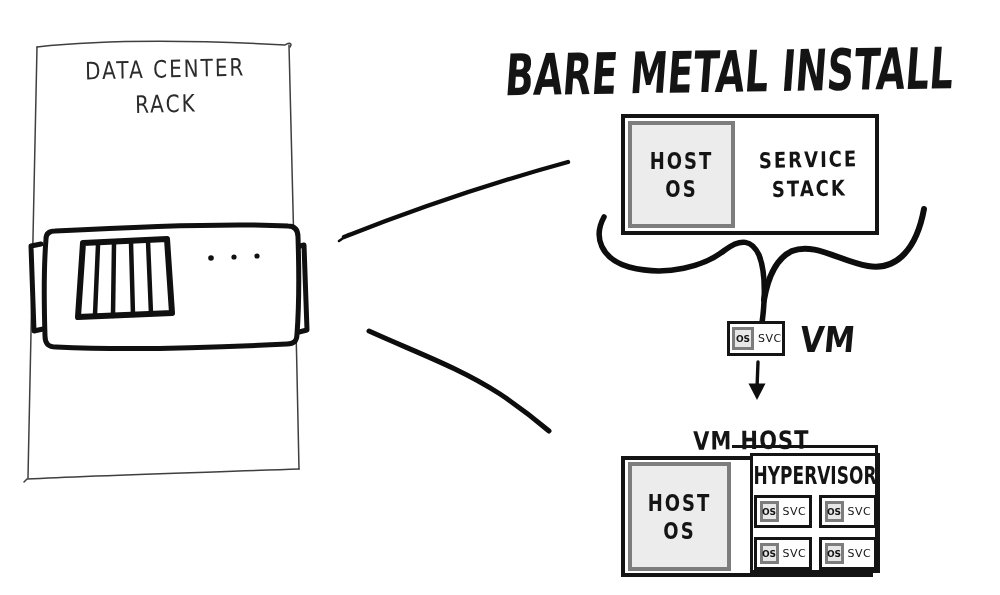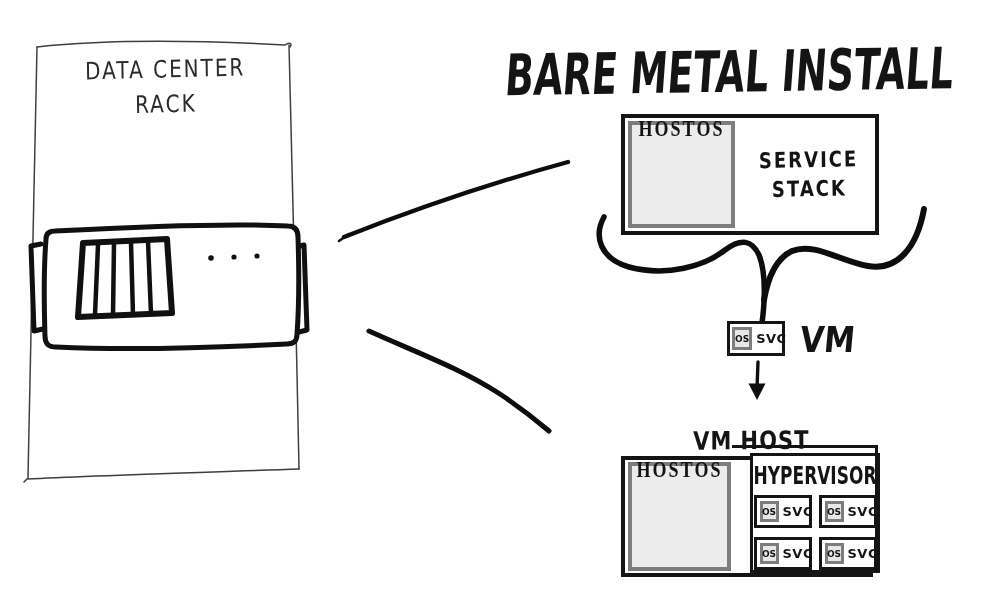--- a/index.html
+++ b/index.html
@@ -14,39 +14,39 @@
     transform:scale(0.85,1.3) skewX(-7deg) rotate(-0.6deg);transform-origin:left top;
   }
   .rack-label{
     width:220px;text-align:center;font-size:20px;font-weight:400;color:#2b2b2b;
     letter-spacing:2px;line-height:1.45;
     transform:scaleY(1.2) rotate(-1.2deg);transform-origin:left top;white-space:nowrap;
   }
   .big-box{border:4px solid #141414;background:#fff;box-sizing:border-box;z-index:2;}
   .os-box{
     border:4px solid #7d7d7d;background:#ececec;box-sizing:border-box;
-    display:flex;flex-direction:row;justify-content:center;font-family:Liberation Serif, serif;
+    display:flex;flex-direction:column;align-items:center;justify-content:center;
   }
   .os-box .ln{font-size:18px;font-weight:800;letter-spacing:2px;line-height:1.55;
     transform:scaleY(1.25);}
   .svc-stack{
     display:flex;flex-direction:column;align-items:center;justify-content:center;
   }
   .svc-stack .ln{font-size:18px;font-weight:800;letter-spacing:2px;line-height:1.6;
     transform:scaleY(1.2) rotate(-1deg);}
   .vm-chip{
     border:3px solid #141414;background:#fff;box-sizing:border-box;
     display:flex;align-items:center;z-index:2;
   }
   .vm-chip .os-mini{
     border:3px solid #7d7d7d;background:#e7e7e7;box-sizing:border-box;
     display:flex;align-items:center;justify-content:center;
     font-size:9px;font-weight:700;letter-spacing:0px;
   }
-  .vm-chip .svc{font-size:13px;font-weight:700;letter-spacing:0.5px;}
+  .vm-chip .svc{font-size:11px;font-weight:400;letter-spacing:0.5px;}
   .vm-word{font-weight:800;font-size:31px;white-space:nowrap;
     transform:scaleY(1.15) skewX(-6deg);transform-origin:left top;}
   .vmhost-word{font-weight:800;font-size:21px;white-space:nowrap;letter-spacing:1px;
     transform:scaleY(1.2) rotate(-0.5deg);transform-origin:left top;}
   .hyp-box{
     border:3.5px solid #141414;background:#fff;box-sizing:border-box;z-index:3;
     display:flex;flex-direction:column;align-items:center;margin-left:14px;
   }
   .hyp-title{font-size:17px;font-weight:800;letter-spacing:0px;margin-top:9px;
     transform:scaleY(1.45);white-space:nowrap;}

